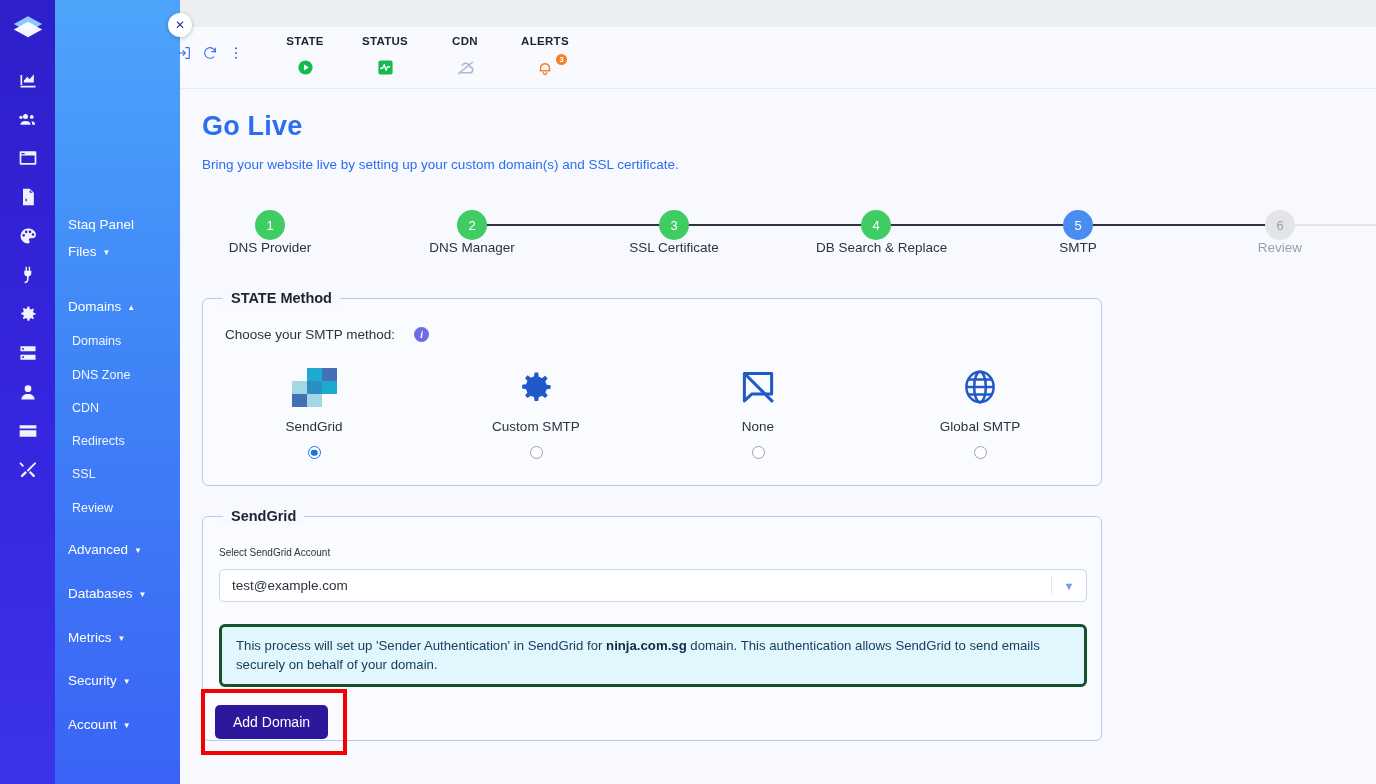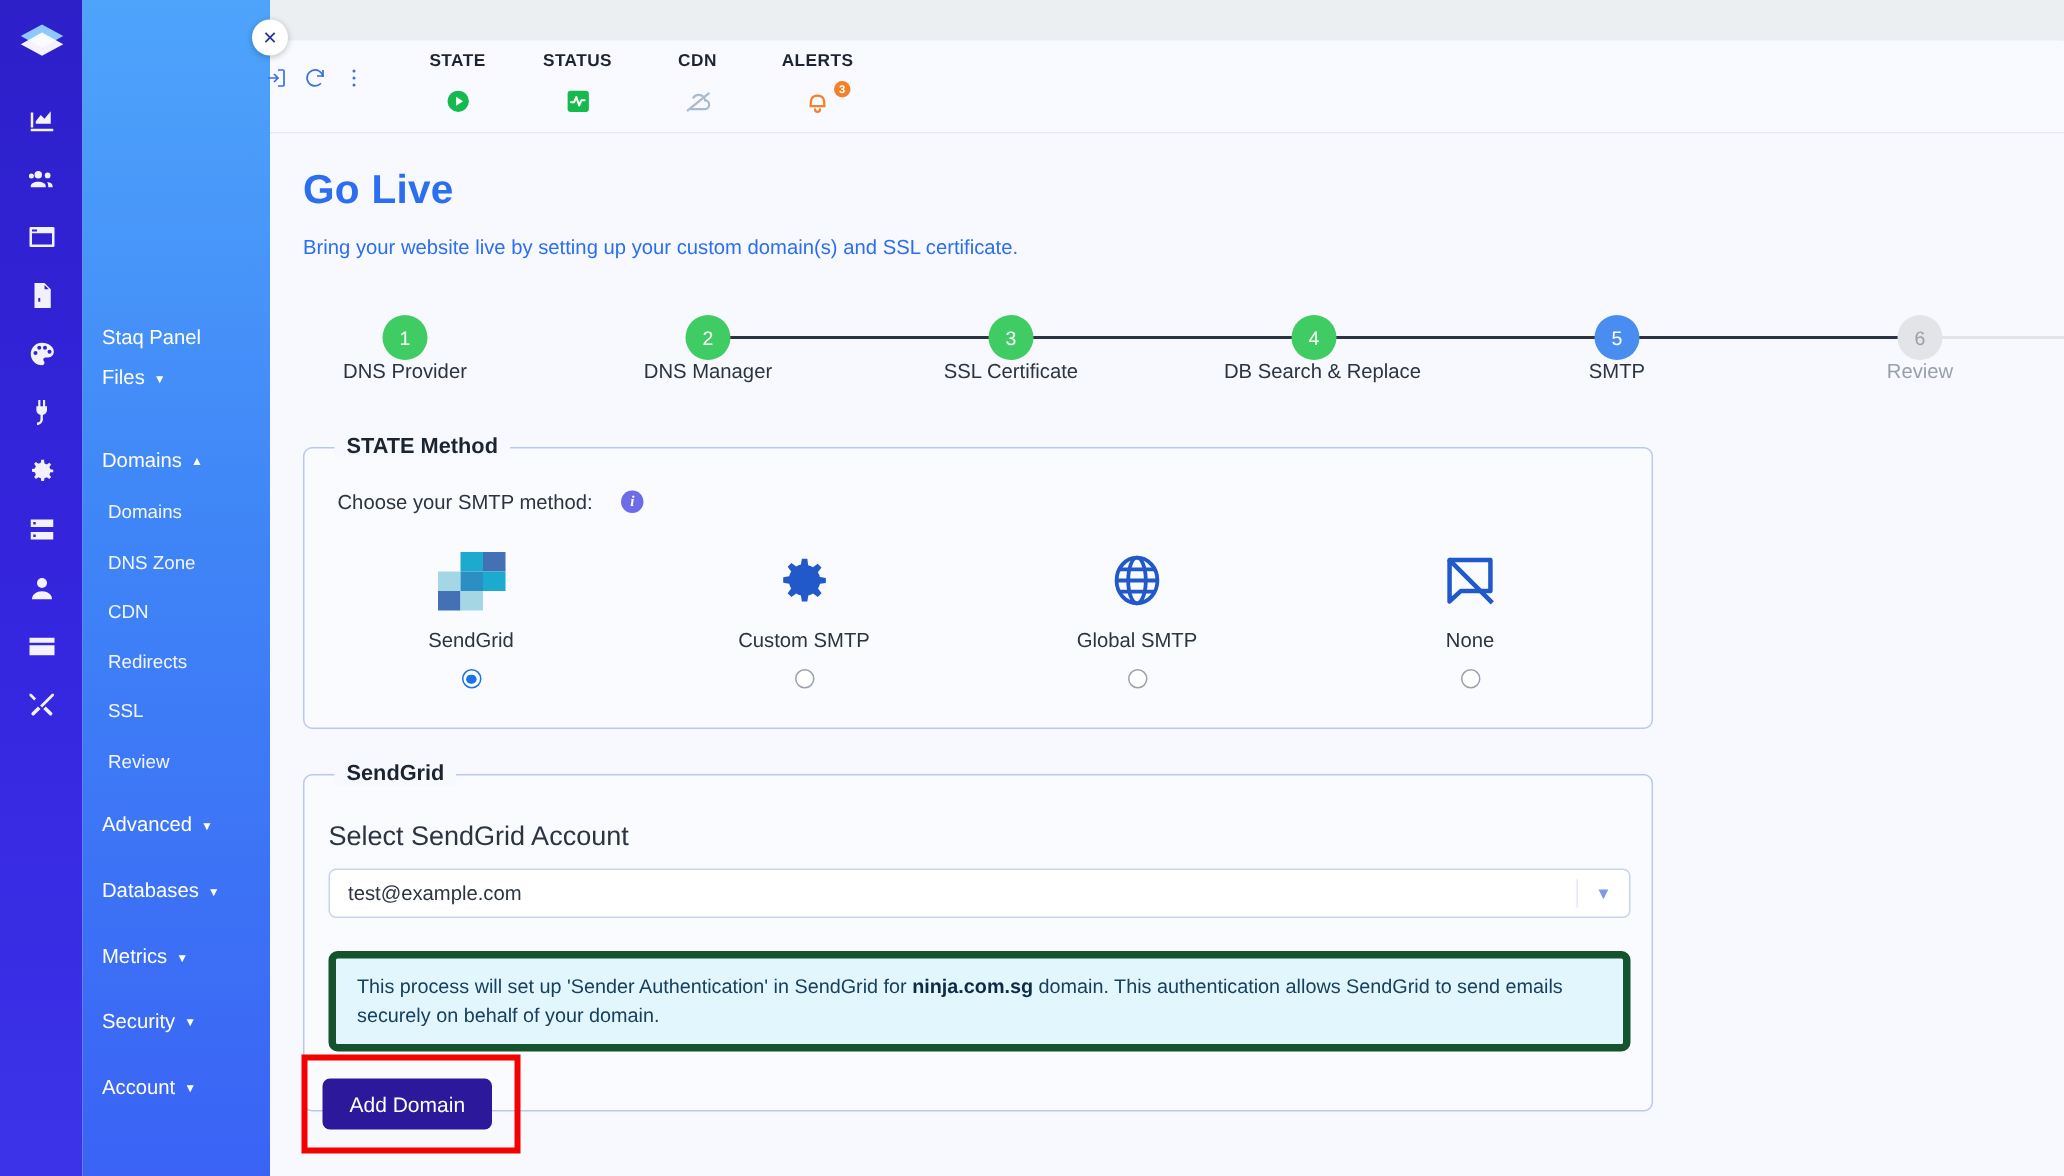--- a/index.html
+++ b/index.html
@@ -134,34 +134,34 @@
   .radio.checked::after {
     content: ""; position: absolute; left: 50%; top: 50%;
     width: 6.5px; height: 6.5px; border-radius: 50%; background: #1a73e8;
     transform: translate(-50%,-50%);
   }
 
   
   .sg-logo { position: relative; width: 44px; height: 38px; }
   .sg-sq { position: absolute; width: 15px; height: 13px; }
 
-  .field-label { font-size: 18px; color: #2b3440; padding: 30px 0 0 16px; }
+  .field-label { font-size: 10px; color: #2b3440; padding: 30px 0 0 16px; }
   .select {
     margin: 11px 0 0 16px; width: 868px; height: 33px; background: #fff;
     border: 1px solid #c7d4ee; border-radius: 5px;
     display: flex; align-items: center; justify-content: space-between;
     font-size: 13.5px; color: #2b3440; padding-left: 12px;
   }
   .select-arrow-wrap { display: flex; align-items: center; height: 100%; }
   .select-sep { width: 1px; height: 19px; background: #e2e8f5; }
   .select-arrow { width: 34px; text-align: center; color: #7b9ae8; font-size: 11px; }
 
   .infobox {
     margin: 22px 0 0 16px; width: 868px;
-    background: #e2f6fd; border: 5px solid #14532d; border-radius: 6px;
+    background: #e2f6fd; border: 3px solid #14532d; border-radius: 6px;
     padding: 10px 14px; font-size: 13.2px; color: #16405e; line-height: 1.42;
   }
   .infobox b { font-weight: 700; color: #0d2b44; }
 
   .btn-wrap { position: relative; margin: 18px 0 0 12px; display: inline-block; }
   .red-box {
     position: absolute; left: -14px; top: -16px; width: 146px; height: 66px;
     border: 4px solid #f40000; pointer-events: none;
   }
   .btn-add {
@@ -425,41 +425,41 @@
             <svg width="38" height="38" viewBox="0 0 24 24" fill="#2159c9">
                 <path d="M12 8.4a3.6 3.6 0 100 7.2 3.6 3.6 0 000-7.2zm9.2 4.7v-2.2l-2.5-.4a7.2 7.2 0 00-.85-2l1.5-2-1.6-1.6-2 1.5a7.2 7.2 0 00-2-.85L13.4 2.8h-2.3l-.4 2.5a7.2 7.2 0 00-2 .85l-2-1.5-1.6 1.6 1.5 2a7.2 7.2 0 00-.85 2l-2.5.4v2.3l2.5.4c.2.72.5 1.38.85 2l-1.5 2 1.6 1.6 2-1.5c.62.36 1.28.65 2 .85l.4 2.5h2.3l.4-2.5c.72-.2 1.38-.49 2-.85l2 1.5 1.6-1.6-1.5-2c.36-.62.65-1.28.85-2z"></path>
               </svg>
           </div>
           <div class="method-label">Custom SMTP</div>
           <div class="radio"></div>
         </div>
 
         <div class="method">
           <div class="method-ic">
+            <svg width="38" height="38" viewBox="0 0 24 24" fill="none" stroke="#2159c9" stroke-width="1.9" stroke-linejoin="round">
+                <path d="M3.4 3.4h17.2v13H8.2l-4.8 4.4z"></path>
+                <path d="M3 3l18.4 18.4"></path>
+              </svg>
+          </div>
+          <div class="method-label">None</div>
+          <div class="radio"></div>
+        </div>
+
+        <div class="method">
+          <div class="method-ic">
             <svg width="38" height="38" viewBox="0 0 24 24" fill="none" stroke="#2159c9" stroke-width="1.6">
                 <ellipse cx="12" cy="12" rx="8.6" ry="9.6"></ellipse>
                 <ellipse cx="12" cy="12" rx="3.7" ry="9.6"></ellipse>
                 <path d="M3.5 12h17M4.8 7.3h14.4M4.8 16.7h14.4"></path>
               </svg>
           </div>
           <div class="method-label">Global SMTP</div>
           <div class="radio"></div>
         </div>
 
-        <div class="method">
-          <div class="method-ic">
-            <svg width="38" height="38" viewBox="0 0 24 24" fill="none" stroke="#2159c9" stroke-width="1.9" stroke-linejoin="round">
-                <path d="M3.4 3.4h17.2v13H8.2l-4.8 4.4z"></path>
-                <path d="M3 3l18.4 18.4"></path>
-              </svg>
-          </div>
-          <div class="method-label">None</div>
-          <div class="radio"></div>
-        </div>
-
       </div>
     </div>
 
     <div class="panel" id="sendgrid-panel">
       <div class="panel-legend">SendGrid</div>
 
       <div class="field-label">Select SendGrid Account</div>
 
       <div class="select">
         <span>test@example.com</span>

